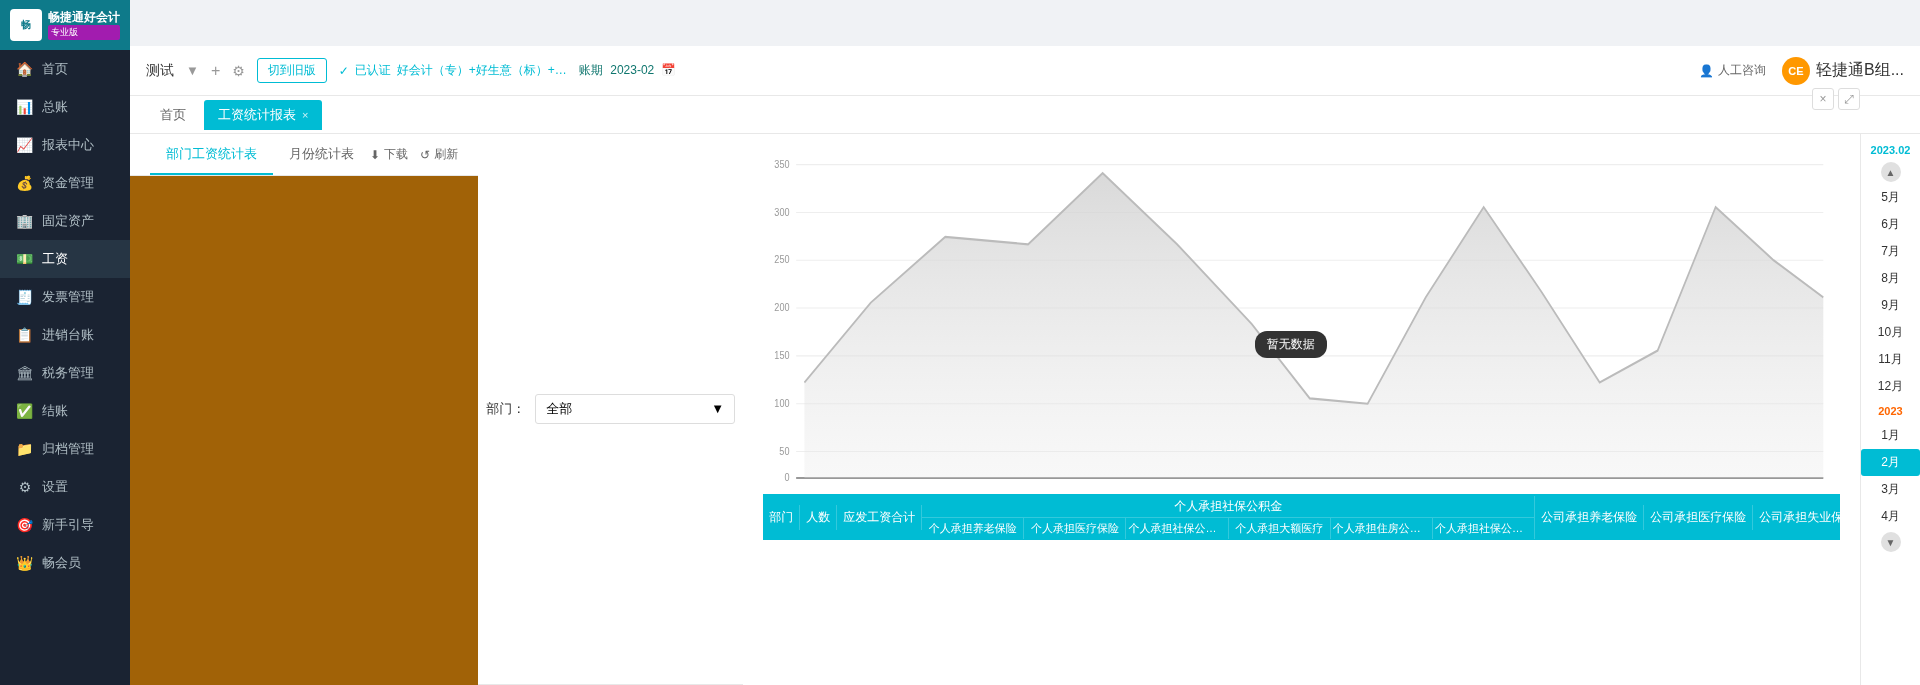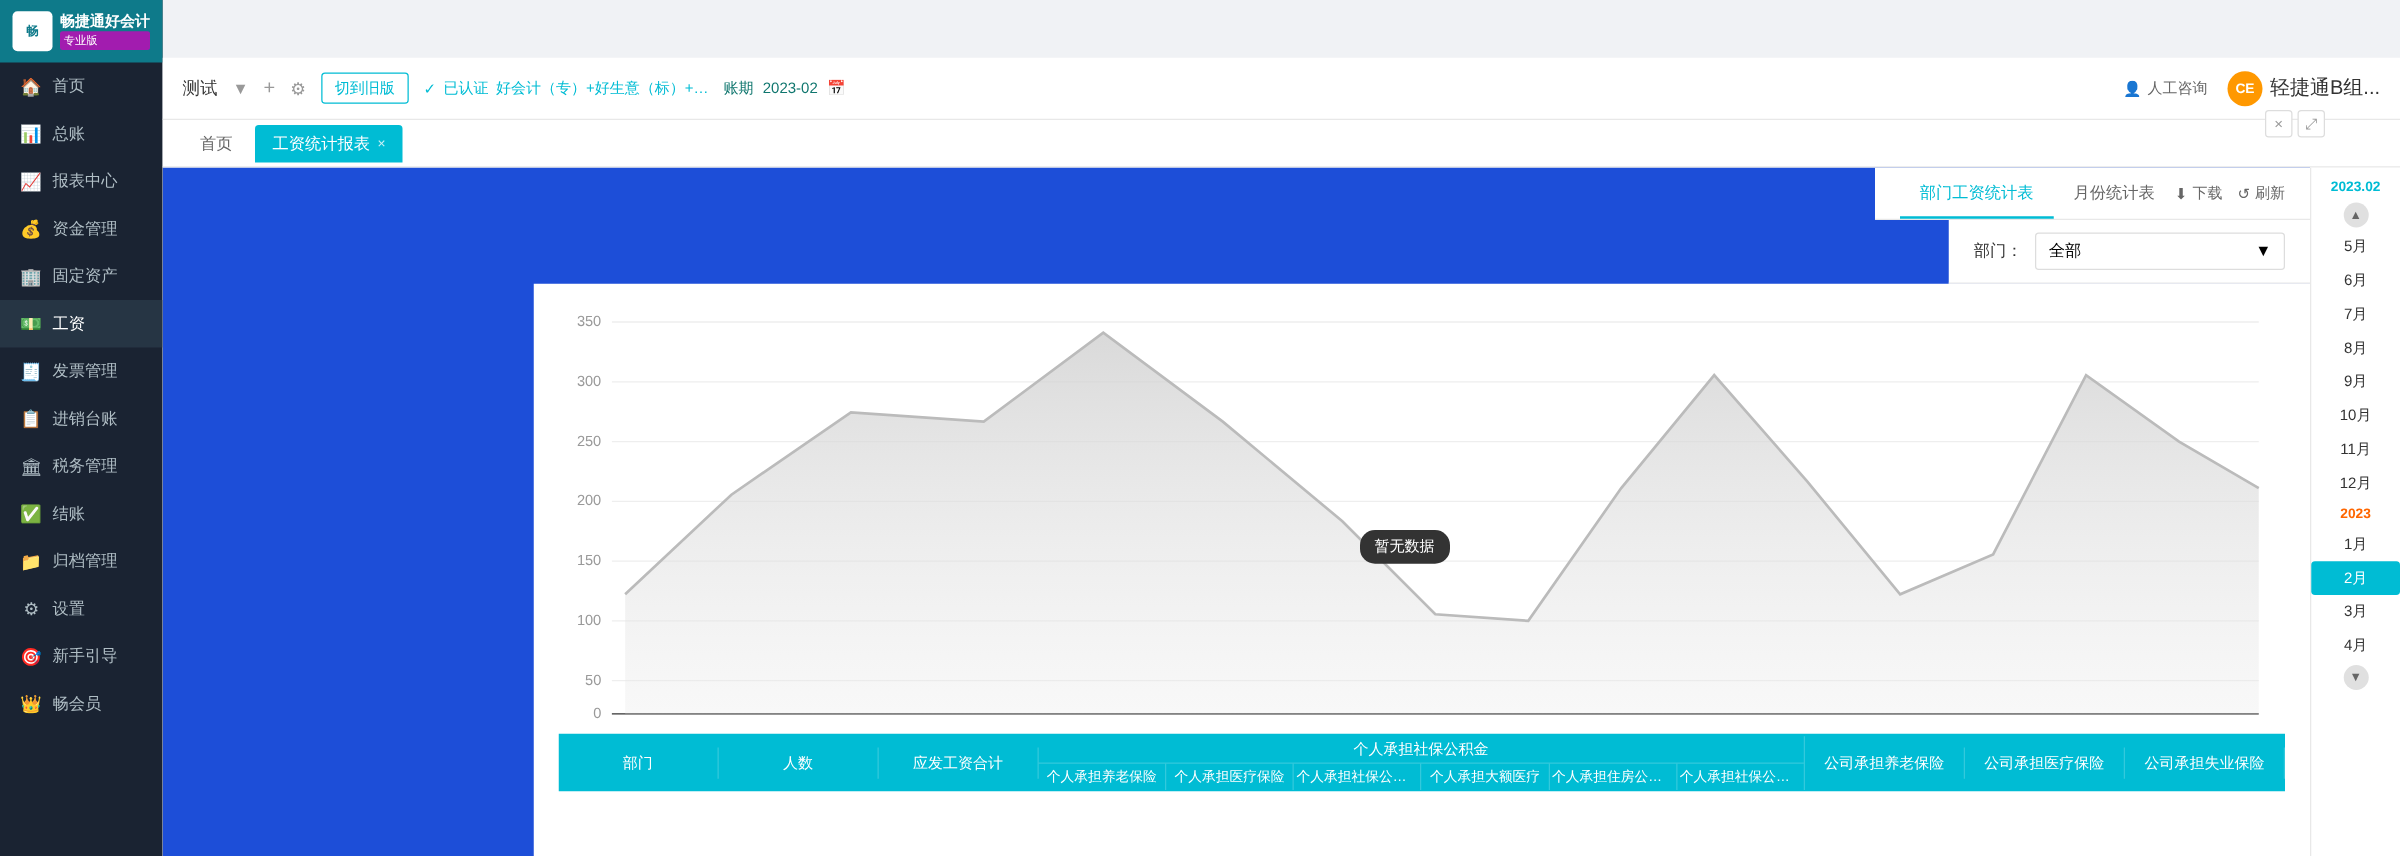--- a/index.html
+++ b/index.html
@@ -104,21 +104,21 @@
       background: #00bcd4;
       color: white;
       display: flex;
       align-items: center;
       gap: 6px;
     }
     .tab-close { font-size: 11px; cursor: pointer; opacity: 0.8; }
 
     
     .content { flex: 1; display: flex; overflow: hidden; }
-    .content-main { flex: 1; display: flex; flex-direction: column; overflow: hidden; background: #1d4ed8; align-items: flex-end; }
+    .content-main { flex: 1; display: flex; overflow: hidden; background: #a16207; }
 
     
     .subtabs {
       background: white;
       border-bottom: 1px solid #e8e8e8;
       display: flex;
       align-items: center;
       padding: 0 20px;
       height: 42px;
       gap: 0;
@@ -133,21 +133,21 @@
     .subtab.active {
       color: #00bcd4;
       border-bottom: 2px solid #00bcd4;
     }
     .subtab-actions { margin-left: auto; display: flex; align-items: center; gap: 12px; }
     .subtab-action-btn { display: flex; align-items: center; gap: 4px; color: #666; font-size: 12px; cursor: pointer; }
 
     
     .filter-row {
       background: white;
-      padding: 10px 20px;
+      padding: 10px 8px;
       display: flex;
       align-items: center;
       gap: 10px;
       border-bottom: 1px solid #e8e8e8;
       font-family: Liberation Serif, serif;
     }
     .filter-label { font-size: 13px; color: #333; }
     .filter-select {
       width: 200px;
       padding: 5px 10px;
@@ -233,21 +233,21 @@
       border-right: 1px solid rgba(255,255,255,0.2);
       padding: 3px 2px;
       white-space: nowrap;
       overflow: hidden;
       text-overflow: ellipsis;
     }
     .table-col-sub:last-child { border-right: none; }
 
     
     .right-panel {
-      width: 72px;
+      width: 60px;
       background: white;
       border-left: 1px solid #e8e8e8;
       display: flex;
       flex-direction: column;
       align-items: center;
       padding-top: 6px;
       flex-shrink: 0;
     }
     .right-panel-date {
       font-size: 11px;

